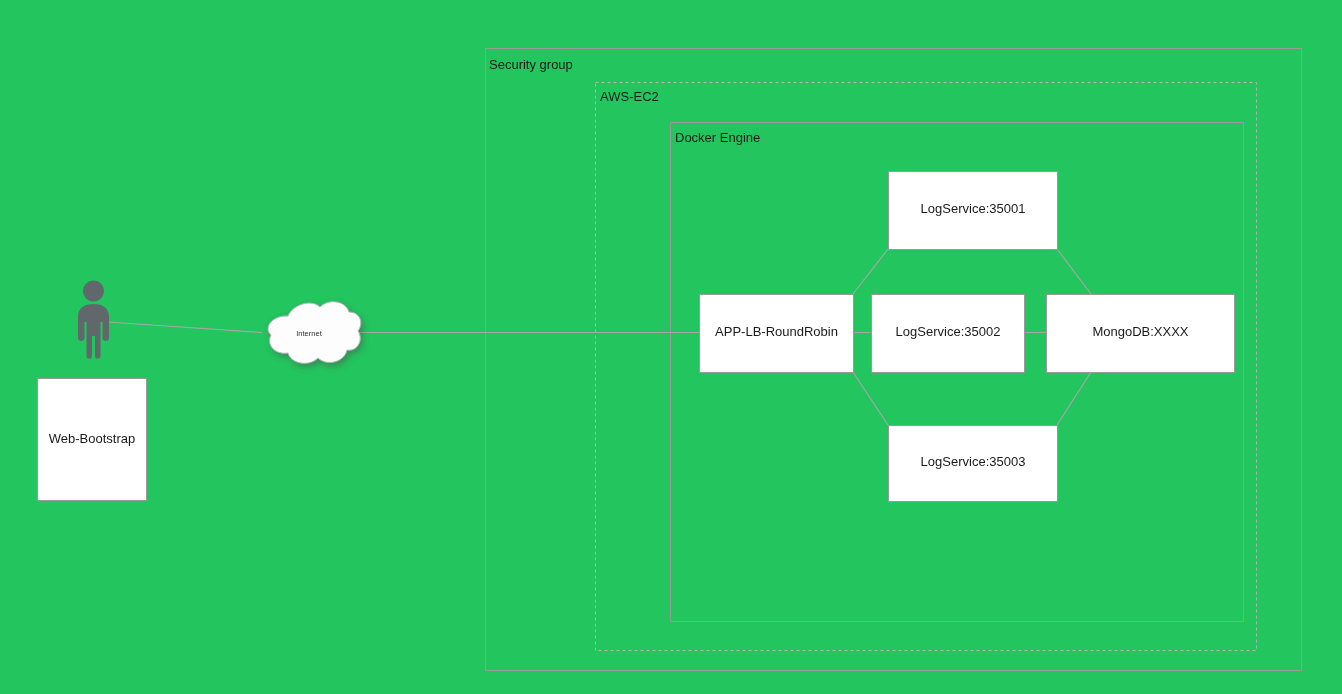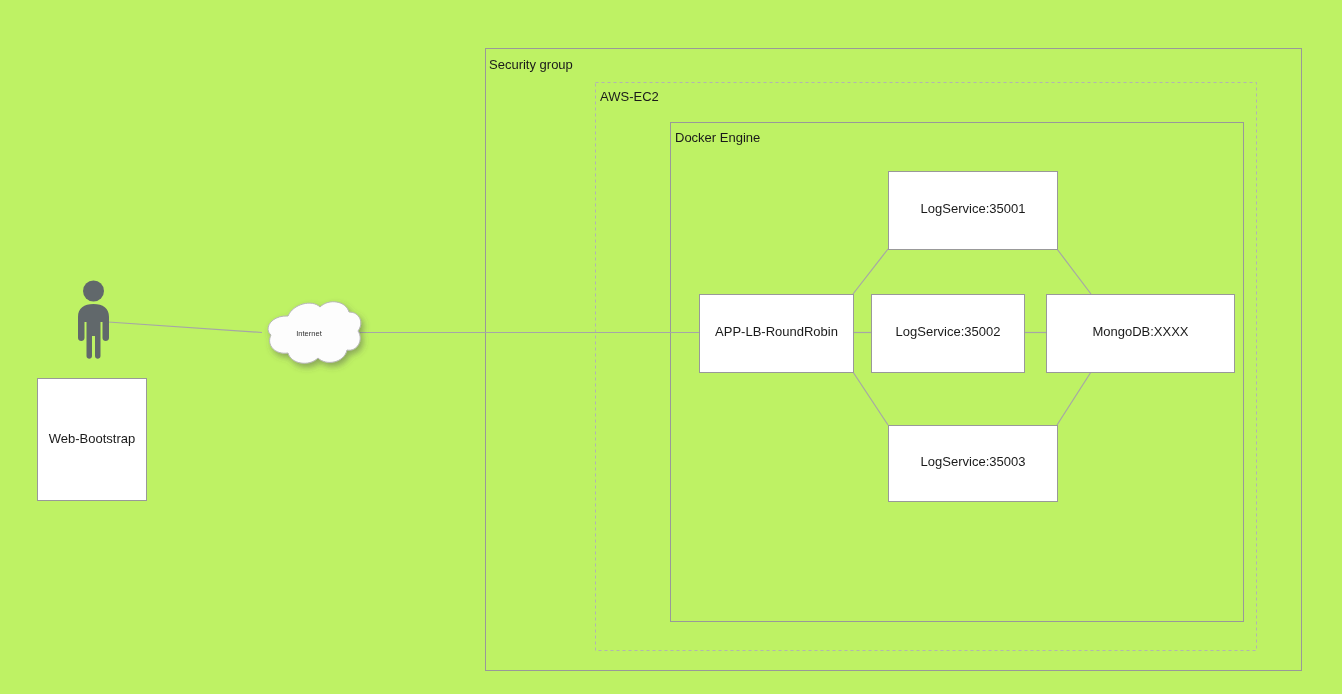--- a/index.html
+++ b/index.html
@@ -10,21 +10,21 @@
   body {
     width: 1342px;
     height: 694px;
     overflow: hidden;
     font-family: "Liberation Sans", sans-serif;
   }
   #canvas {
     position: relative;
     width: 1342px;
     height: 694px;
-    background: #bef264;
+    background: #22c55e;
   }
   svg.diagram {
     position: absolute;
     top: 0;
     left: 0;
     width: 1342px;
     height: 694px;
   }
   .node-box {
     fill: #ffffff;

